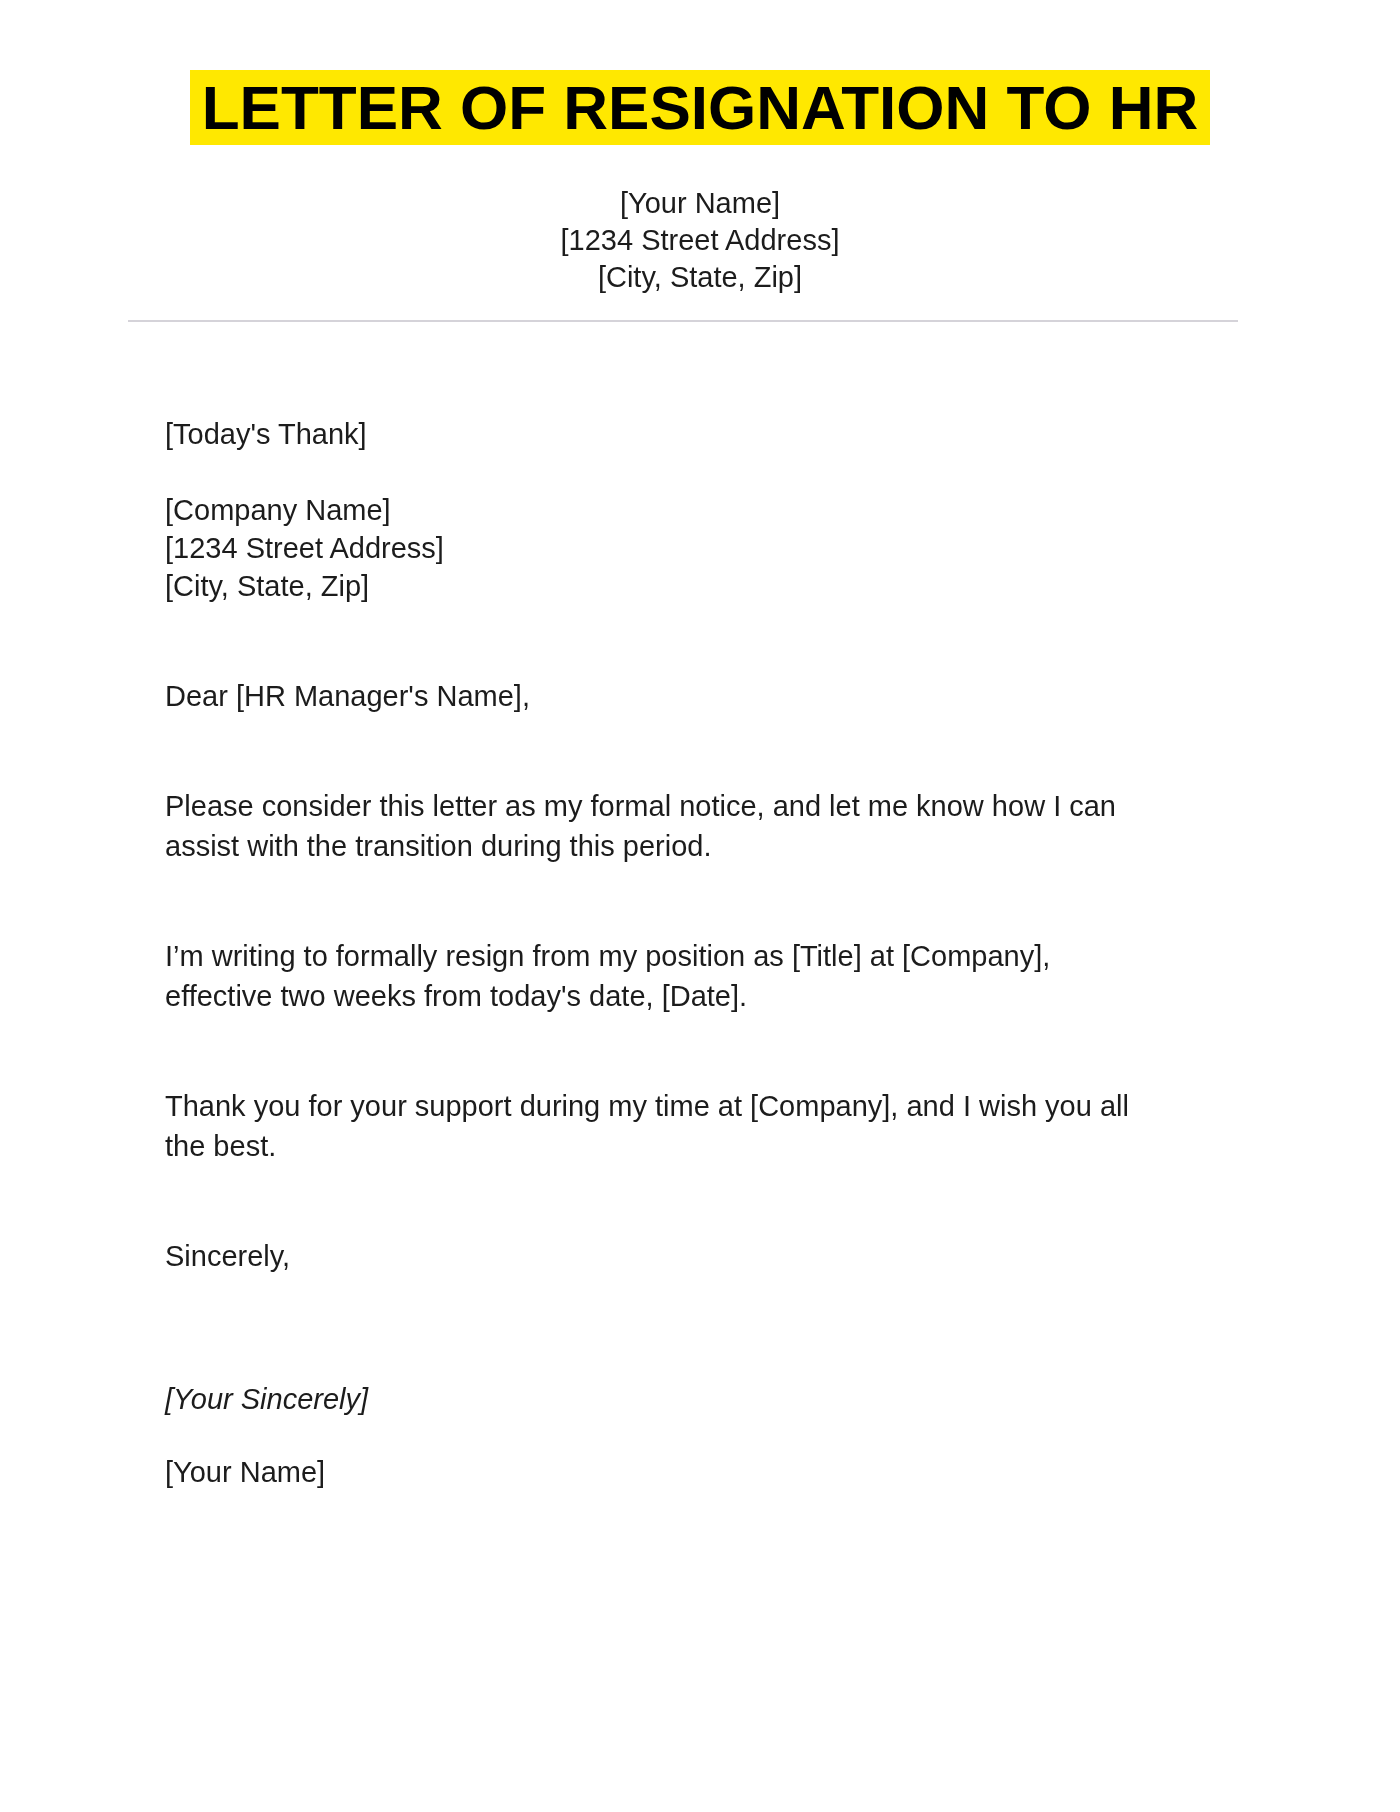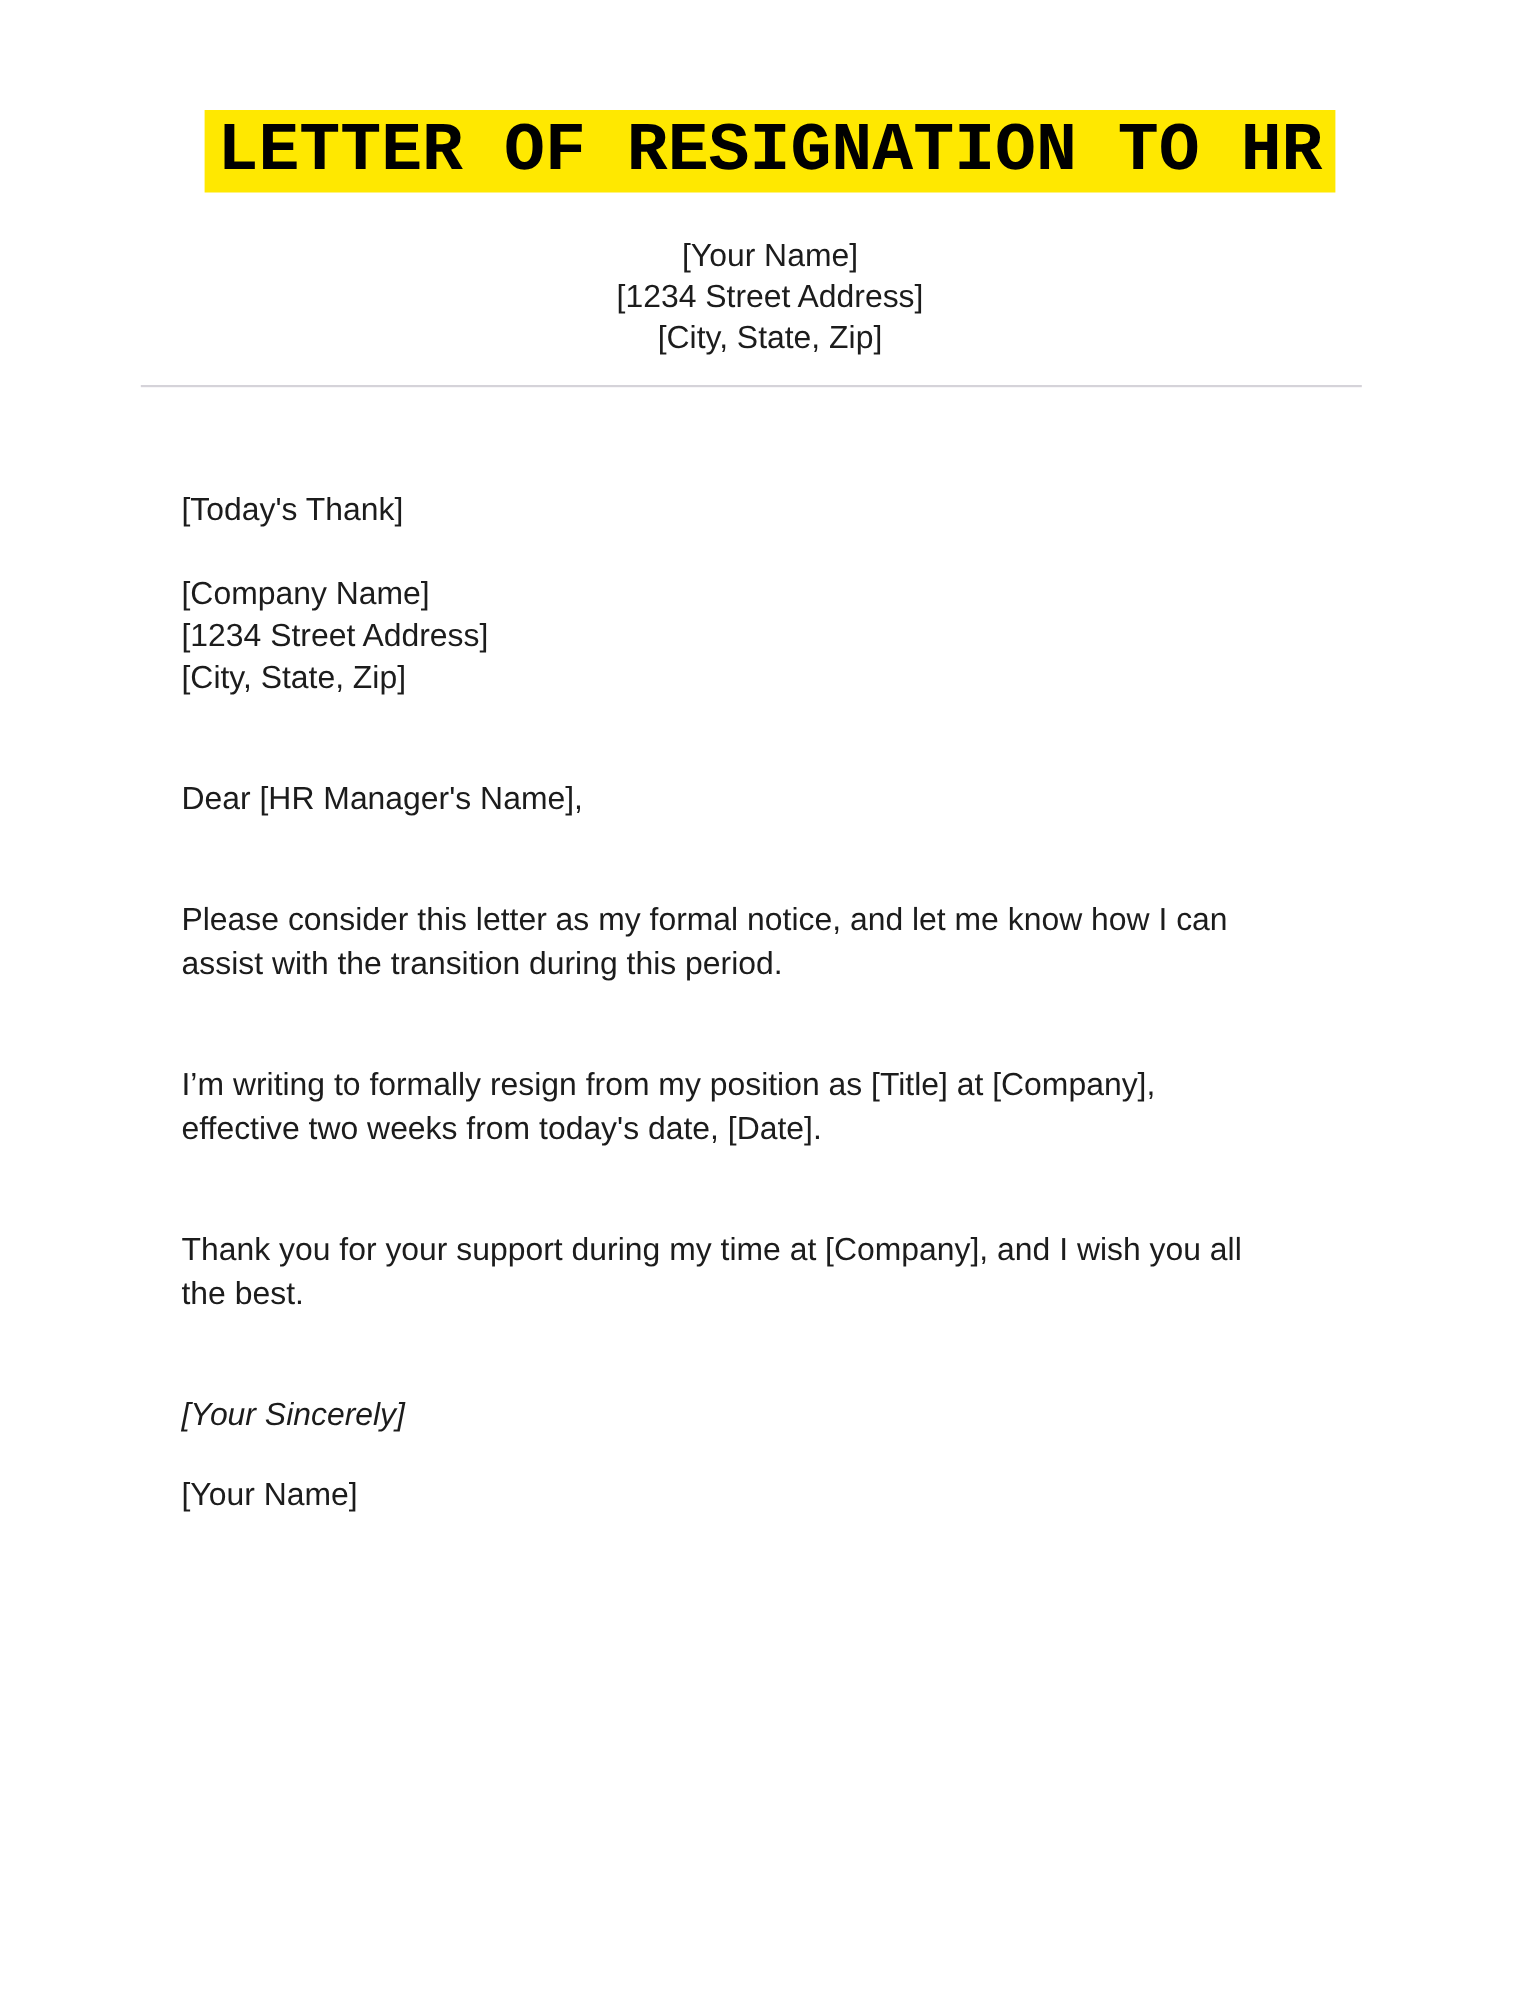--- a/index.html
+++ b/index.html
@@ -11,23 +11,22 @@
     color: #1c1c1c;
     overflow: hidden;
   }
   .page {
     width: 1400px;
     height: 1812px;
     background: #ffffff;
     position: relative;
   }
   .title-wrap {
-    padding-top: 100px;
+    padding-top: 70px;
     text-align: center;
-    font-family: Liberation Mono, monospace;
   }
   .title-highlight {
     display: inline-block;
     background: #ffe800;
     color: #000000;
     font-weight: bold;
     font-size: 62px;
     line-height: 75px;
     padding: 0 12px;
     letter-spacing: 0px;
@@ -89,20 +88,21 @@
 
     <p class="p-body">Please consider this letter as my formal notice, and let me know how I can
 assist with the transition during this period.</p>
 
     <p class="p-body">I’m writing to formally resign from my position as [Title] at [Company],
 effective two weeks from today's date, [Date].</p>
 
     <p class="p-body">Thank you for your support during my time at [Company], and I wish you all
 the best.</p>
 
+    <p class="p-closing">Sincerely,</p>
 
     <p class="p-signature">[Your Sincerely]</p>
 
     <p class="p-name">[Your Name]</p>
 
   </div>
 
 </div>
 
 </body></html>

